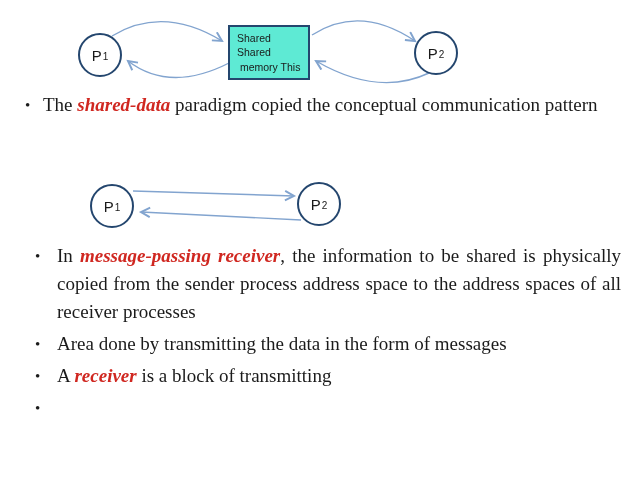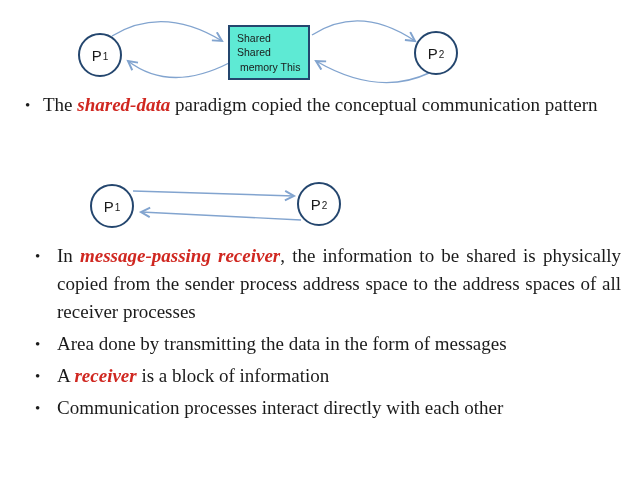--- a/index.html
+++ b/index.html
@@ -86,18 +86,18 @@
 </div>
 
 <ul class="group2">
   <li class="just">
     <span class="dot">•</span><span>In </span><em class="red">message-passing receiver</em><span>, the information to be shared is physically copied from the sender process address space  to the address spaces of all receiver processes</span>
   </li>
   <li>
     <span class="dot">•</span><span>Area done by transmitting the data in the form of messages</span>
   </li>
   <li>
-    <span class="dot">•</span><span>A </span><em class="red">receiver</em><span> is a block of information</span>
+    <span class="dot">•</span><span>A </span><em class="red">receiver</em><span> is a block of transmitting</span>
   </li>
   <li>
-    <span class="dot">•</span><span>Communication processes interact directly with each other</span>
+    <span class="dot">•</span>
   </li>
 </ul>
 
 </body></html>

